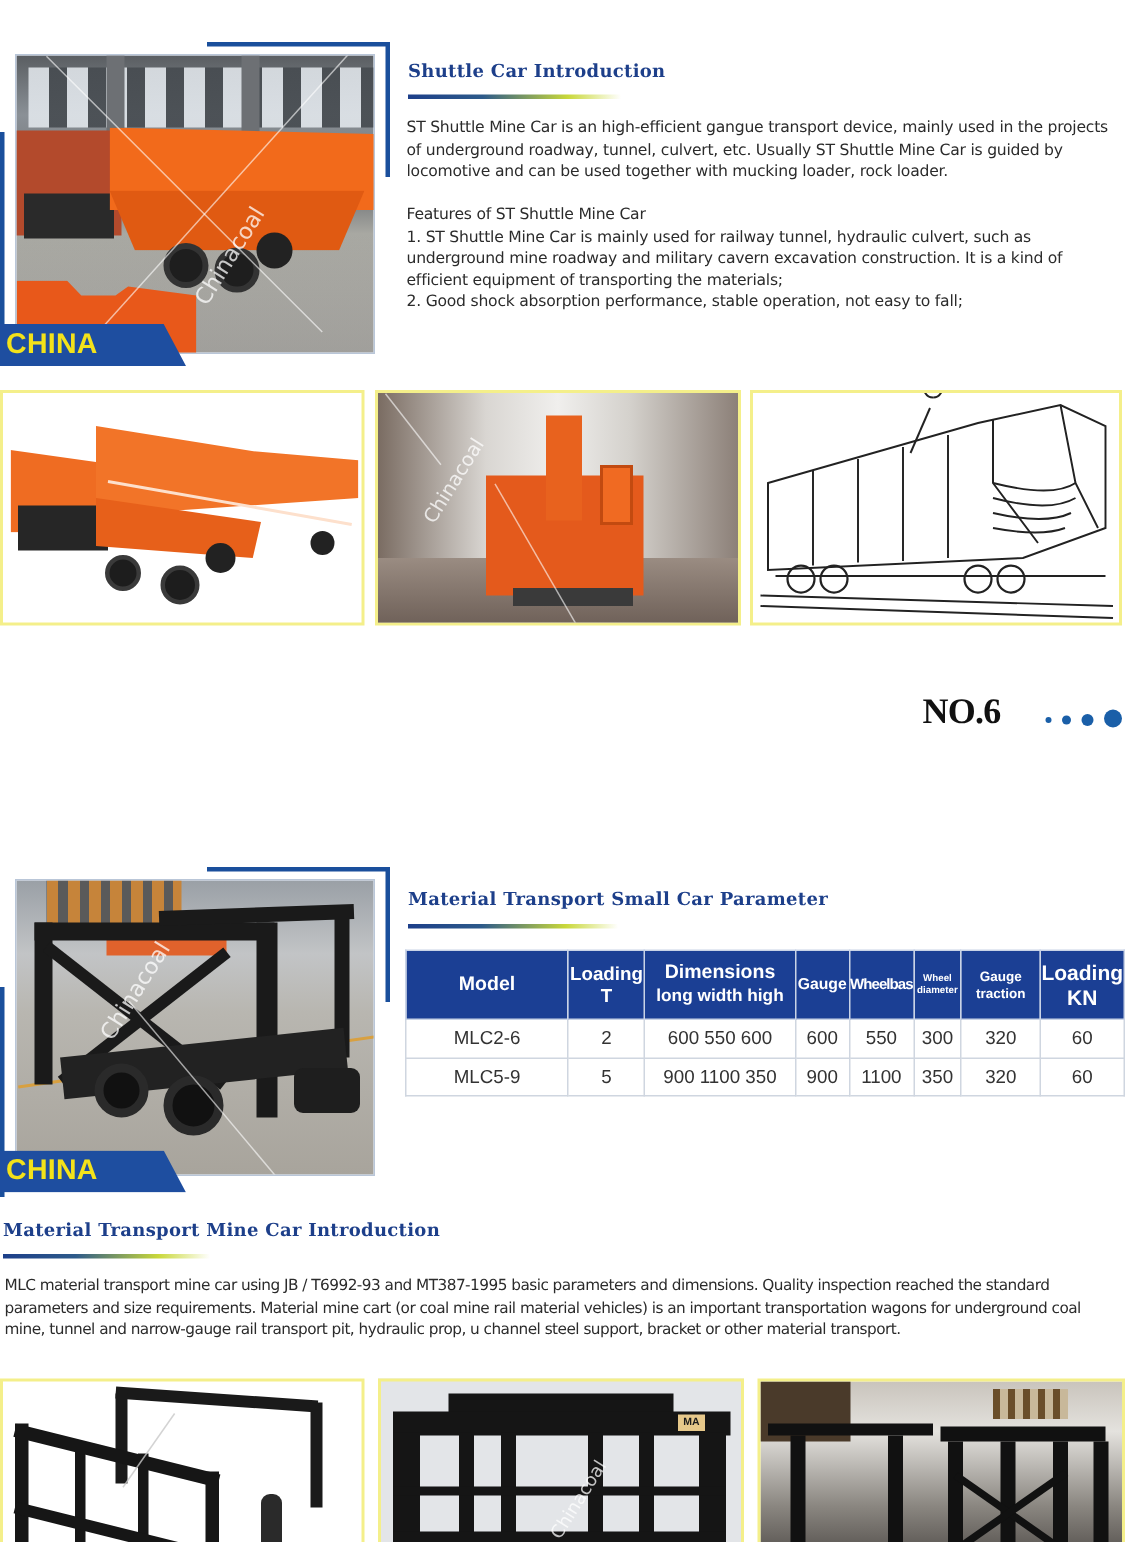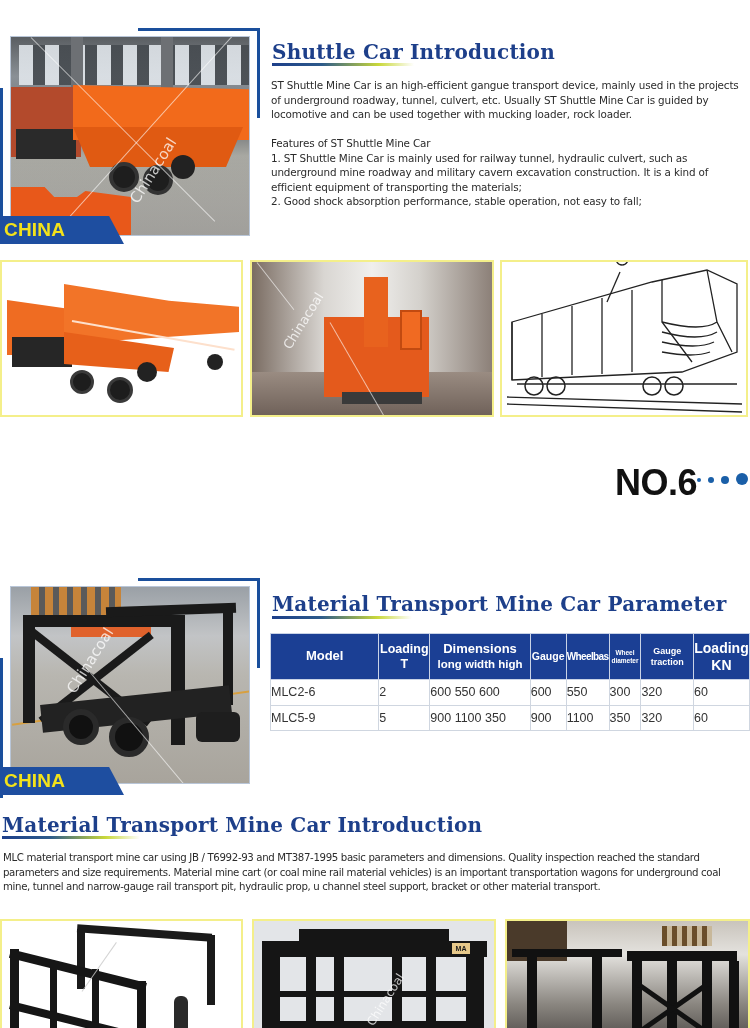--- a/index.html
+++ b/index.html
@@ -22,53 +22,53 @@
   }
   .watermark {
     position: absolute; color: rgba(255,255,255,0.75); font-family: "DejaVu Sans", sans-serif;
     font-size: 15px; transform: rotate(-58deg); transform-origin: left top; white-space: nowrap;
   }
   .wm-line { position: absolute; height: 1px; background: rgba(255,255,255,0.6); transform-origin: left center; }
 
   
   .sec-title {
     position: absolute; font-family: "DejaVu Serif", serif; font-weight: 700;
-    color: #1d3f8a; font-size: 20px; letter-spacing: 0.2px; white-space: nowrap;
+    color: #1d3f8a; font-size: 12px; letter-spacing: 0.2px; white-space: nowrap;
   }
   .sec-underline {
     position: absolute; height: 3px;
     background: linear-gradient(to right, #1d3f8a 0%, #2d5a8a 35%, #c9d83a 75%, rgba(240,240,120,0) 100%);
   }
 
   .para {
     position: absolute; font-family: "DejaVu Sans", sans-serif; font-size: 10.4px;
     line-height: 14.6px; color: #2b2b2b; letter-spacing: -0.15px;
   }
 
   
   .gframe { position: absolute; border: 2px solid #f4ef8a; overflow: hidden; background: #fff; }
 
   
   .no-label {
-    position: absolute; font-family: Liberation Sans, sans-serif; font-weight: 700;
-    font-size: 36px; color: #111; letter-spacing: -0.5px;
+    position: absolute; font-family: Liberation Serif, serif; font-weight: 700;
+    font-size: 24px; color: #111; letter-spacing: -0.5px;
   }
   .dot { position: absolute; border-radius: 50%; background: #1a5fa8; }
 
   
   table.params {
     position: absolute; border-collapse: collapse; font-family: "Liberation Sans", sans-serif;
     color: #333;
   }
   table.params th {
     background: #1b3f94; color: #fff; font-weight: 700; border: 1px solid #c9d3e6;
     text-align: center; vertical-align: middle; line-height: 1.15;
   }
   table.params td {
-    border: 1px solid #cfd6e0; vertical-align: middle;
+    border: 1px solid #cfd6e0; text-align: center; vertical-align: middle;
     font-size: 12.5px; height: 25.5px; background: #fff;
   }
 </style>
 </head>
 <body>
 
 <div class="framed" style="left:0;top:28px;width:262px;height:220px;">
   <div class="bluebar-top" style="left:138px;top:0;width:122px;"></div>
   <div class="bluebar-right" style="left:257px;top:0;height:90px;"></div>
   <div class="bluebar-left" style="left:0;top:60px;height:150px;"></div>
@@ -197,21 +197,21 @@
     <div class="abs" style="left:30px;top:108px;width:190px;height:28px;background:#222;transform:rotate(-6deg);"></div>
     <div class="abs" style="left:52px;top:122px;width:36px;height:36px;border-radius:50%;background:#111;border:6px solid #2a2a2a;"></div>
     <div class="abs" style="left:98px;top:130px;width:40px;height:40px;border-radius:50%;background:#111;border:6px solid #2a2a2a;"></div>
     <div class="abs" style="left:185px;top:125px;width:44px;height:30px;background:#1e1e1e;border-radius:6px;"></div>
     <div class="wm-line" style="left:75px;top:80px;width:170px;transform:rotate(50deg);"></div>
     <div class="watermark" style="left:52px;top:100px;">Chinacoal</div>
   </div>
   <div class="badge" style="left:0;top:189px;width:124px;">CHINA COAL</div>
 </div>
 
-<div class="sec-title" style="left:272px;top:592px;">Material Transport Mine Car  Parameter</div>
+<div class="sec-title" style="left:272px;top:592px;">Material Transport Small Car  Parameter</div>
 <div class="sec-underline" style="left:272px;top:616px;width:140px;"></div>
 
 <table class="params" style="left:270px;top:633px;width:480px;">
   <colgroup>
     <col style="width:110px">
       <col style="width:51px">
       <col style="width:101px">
       <col style="width:36px">
     <col style="width:41px">
       <col style="width:32px">

